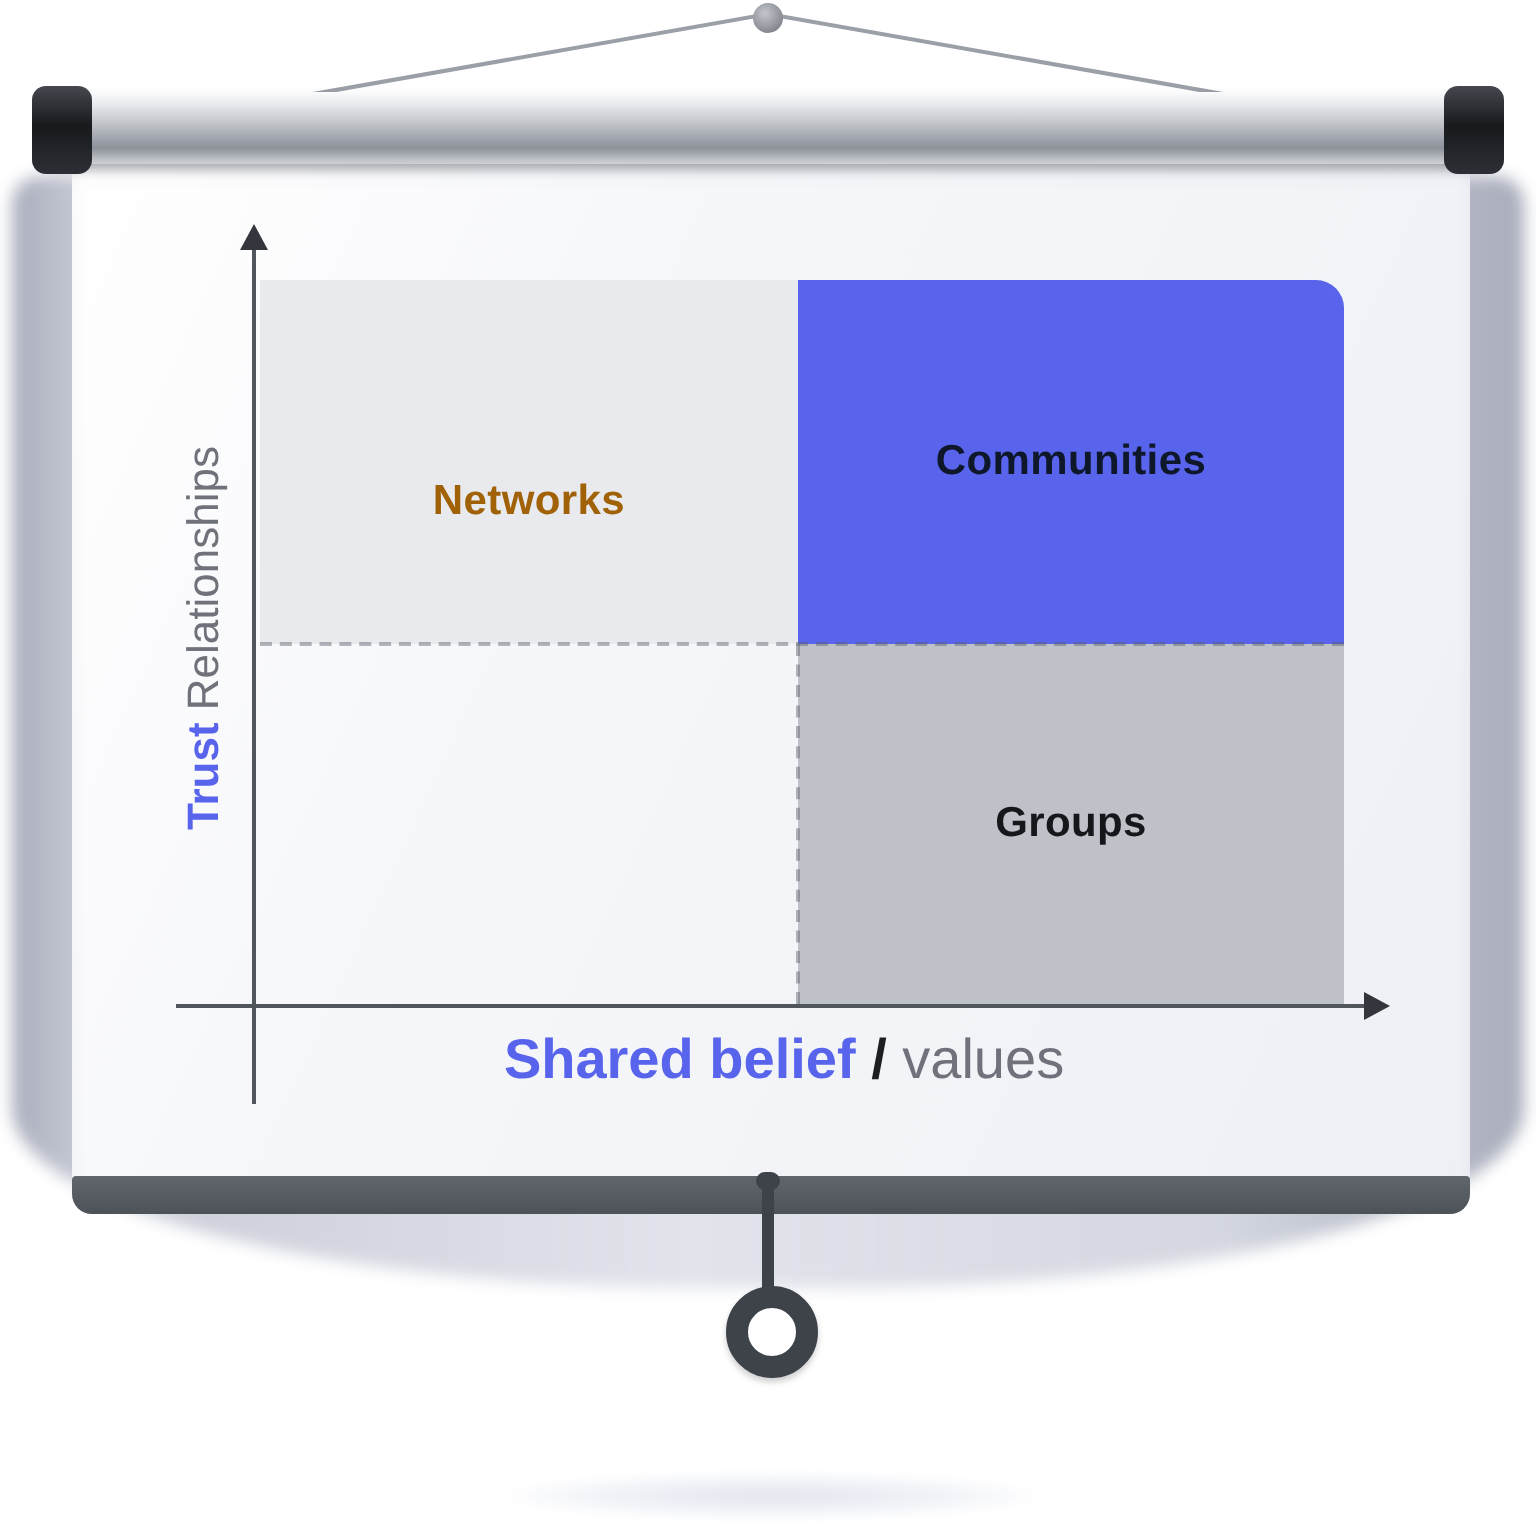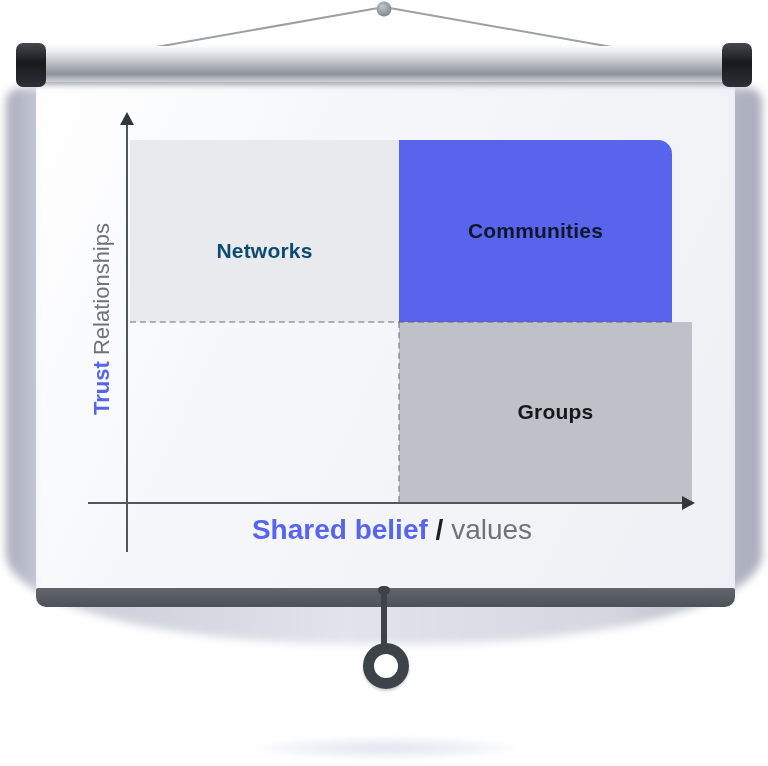--- a/index.html
+++ b/index.html
@@ -55,21 +55,21 @@
     background:#3e434a;border-radius:5px;}
   .pull-ring{position:absolute;left:363px;top:643px;width:46px;height:46px;z-index:5;
     border:11px solid #3e434a;border-radius:50%;box-sizing:border-box;
     box-shadow:inset 0 1px 2px rgba(255,255,255,.25),0 2px 3px rgba(0,0,0,.2);}
   
   .quad{position:absolute;z-index:7;display:flex;align-items:center;justify-content:center;}
   .quad-label{font-size:21px;font-weight:bold;letter-spacing:.2px;color:#15171a;}
   .q-tl{left:130px;top:140px;width:269px;height:182px;}
   .q-tr{left:399px;top:140px;width:273px;height:182px;border-radius:0 14px 0 0;}
   .q-bl{left:130px;top:322px;width:269px;height:180px;}
-  .q-br{left:399px;top:322px;width:273px;height:180px;padding-left:20px;}
+  .q-br{left:399px;top:322px;width:273px;height:180px;}
   .h-dash{position:absolute;left:130px;top:321px;width:542px;height:0;z-index:8;
     border-top:2px dashed rgba(92,95,106,.45);}
   .v-dash{position:absolute;left:398px;top:322px;width:0;height:180px;z-index:8;
     border-left:2px dashed rgba(92,95,106,.45);}
   .y-axis{position:absolute;left:126px;top:122px;width:2px;height:430px;background:#51555c;z-index:9;}
   .x-axis{position:absolute;left:88px;top:502px;width:594px;height:2px;background:#51555c;z-index:9;}
   .y-arrow{position:absolute;left:120px;top:112px;width:0;height:0;z-index:9;
     border-left:7px solid transparent;border-right:7px solid transparent;border-bottom:13px solid #33363c;}
   .x-arrow{position:absolute;left:682px;top:496px;width:0;height:0;z-index:9;
     border-top:7px solid transparent;border-bottom:7px solid transparent;border-left:13px solid #33363c;}
@@ -109,21 +109,21 @@
 
   <div class="top-bar"></div>
   <div class="cap cap-left"></div>
   <div class="cap cap-right"></div>
 
   <div class="pull-stem-top"></div>
   <div class="pull-stem"></div>
   <div class="pull-ring"></div>
 
   <div class="quad q-tl" style="background: rgb(233, 234, 238);">
-    <span class="quad-label" style="color: #0c4a6e; margin-top: 40px;">Networks</span>
+    <span class="quad-label" style="color: #a16207; margin-top: 40px;">Networks</span>
   </div>
   <div class="quad q-tr" style="background: rgb(88, 100, 236);">
     <span class="quad-label" style="color: #0f172a;">Communities</span>
   </div>
   <div class="quad q-br" style="background: rgb(191, 193, 201);">
     <span class="quad-label" style="color: rgb(21, 23, 26);">Groups</span>
   </div>
 
   <div class="h-dash"></div>
   <div class="v-dash"></div>

